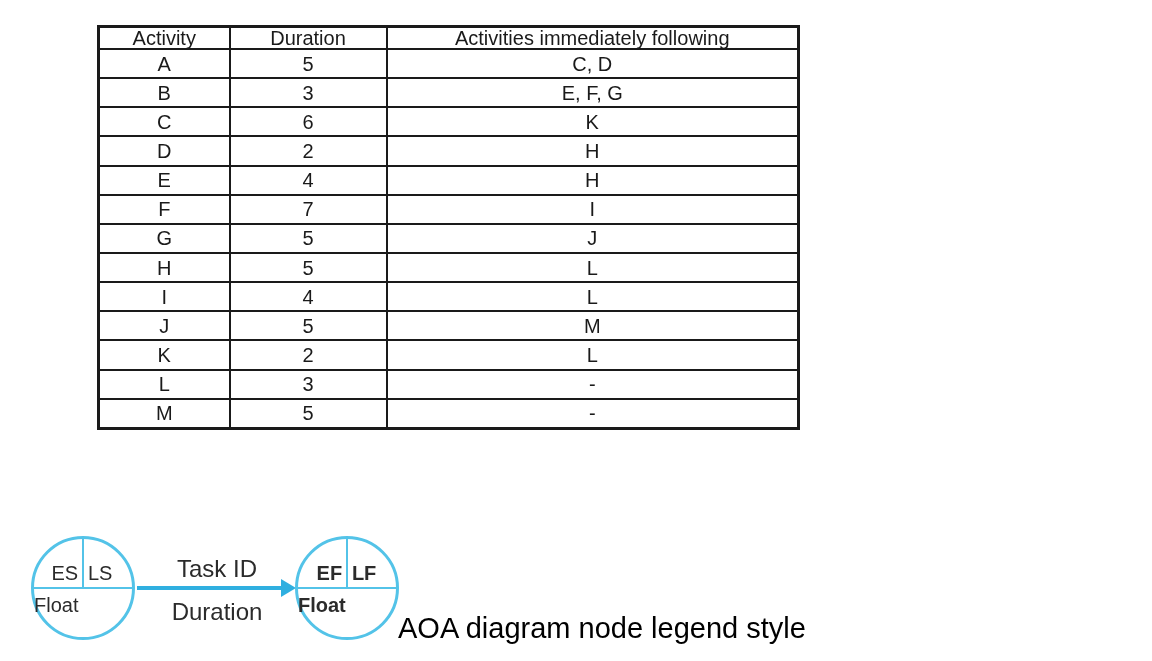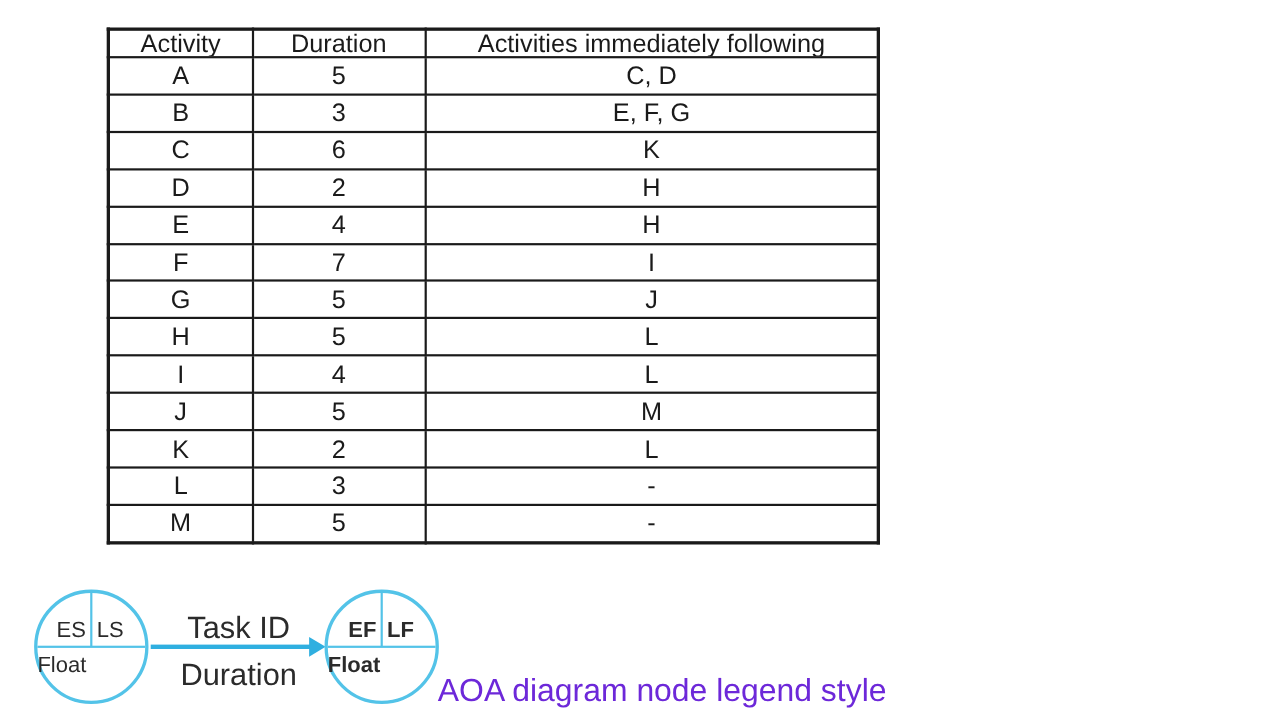--- a/index.html
+++ b/index.html
@@ -15,25 +15,25 @@
     background:#ffffff;
     font-family:"Liberation Sans", sans-serif;
     color:var(--text);
     overflow:hidden;
   }
 
   
   .activity-table{
     position:absolute;
     left:97px; top:25px;
-    width:700px; height:470px;
+    width:700px; height:405px;
     border-collapse:collapse;
     table-layout:fixed;
     border:3px solid var(--table-border);
-    font-size:23px;
+    font-size:20px;
     line-height:1;
   }
   .activity-table th,
   .activity-table td{
     border:2px solid var(--table-border);
     text-align:center;
     vertical-align:middle;
     font-weight:400;
     padding:0;
     color:var(--text);
@@ -82,31 +82,31 @@
     left:281px;top:579px;
     width:0;height:0;
     border-left:15px solid var(--arrow);
     border-top:9px solid transparent;
     border-bottom:9px solid transparent;
   }
   .edge-label{
     position:absolute;
     left:137px;width:160px;
     text-align:center;
-    font-size:28px;
+    font-size:24px;
     color:#2b2b2b;
   }
   .edge-label.top{top:555px;}
   .edge-label.bottom{top:598px;}
 
   .caption{
     position:absolute;
     left:398px;top:612px;
     font-size:29px;
-    color:#6d28d9;
+    color:#000000;
     white-space:nowrap;
   }
 </style>
 </head>
 <body>
 
 <table class="activity-table">
   <colgroup>
     <col style="width:131px">
     <col style="width:157px">

